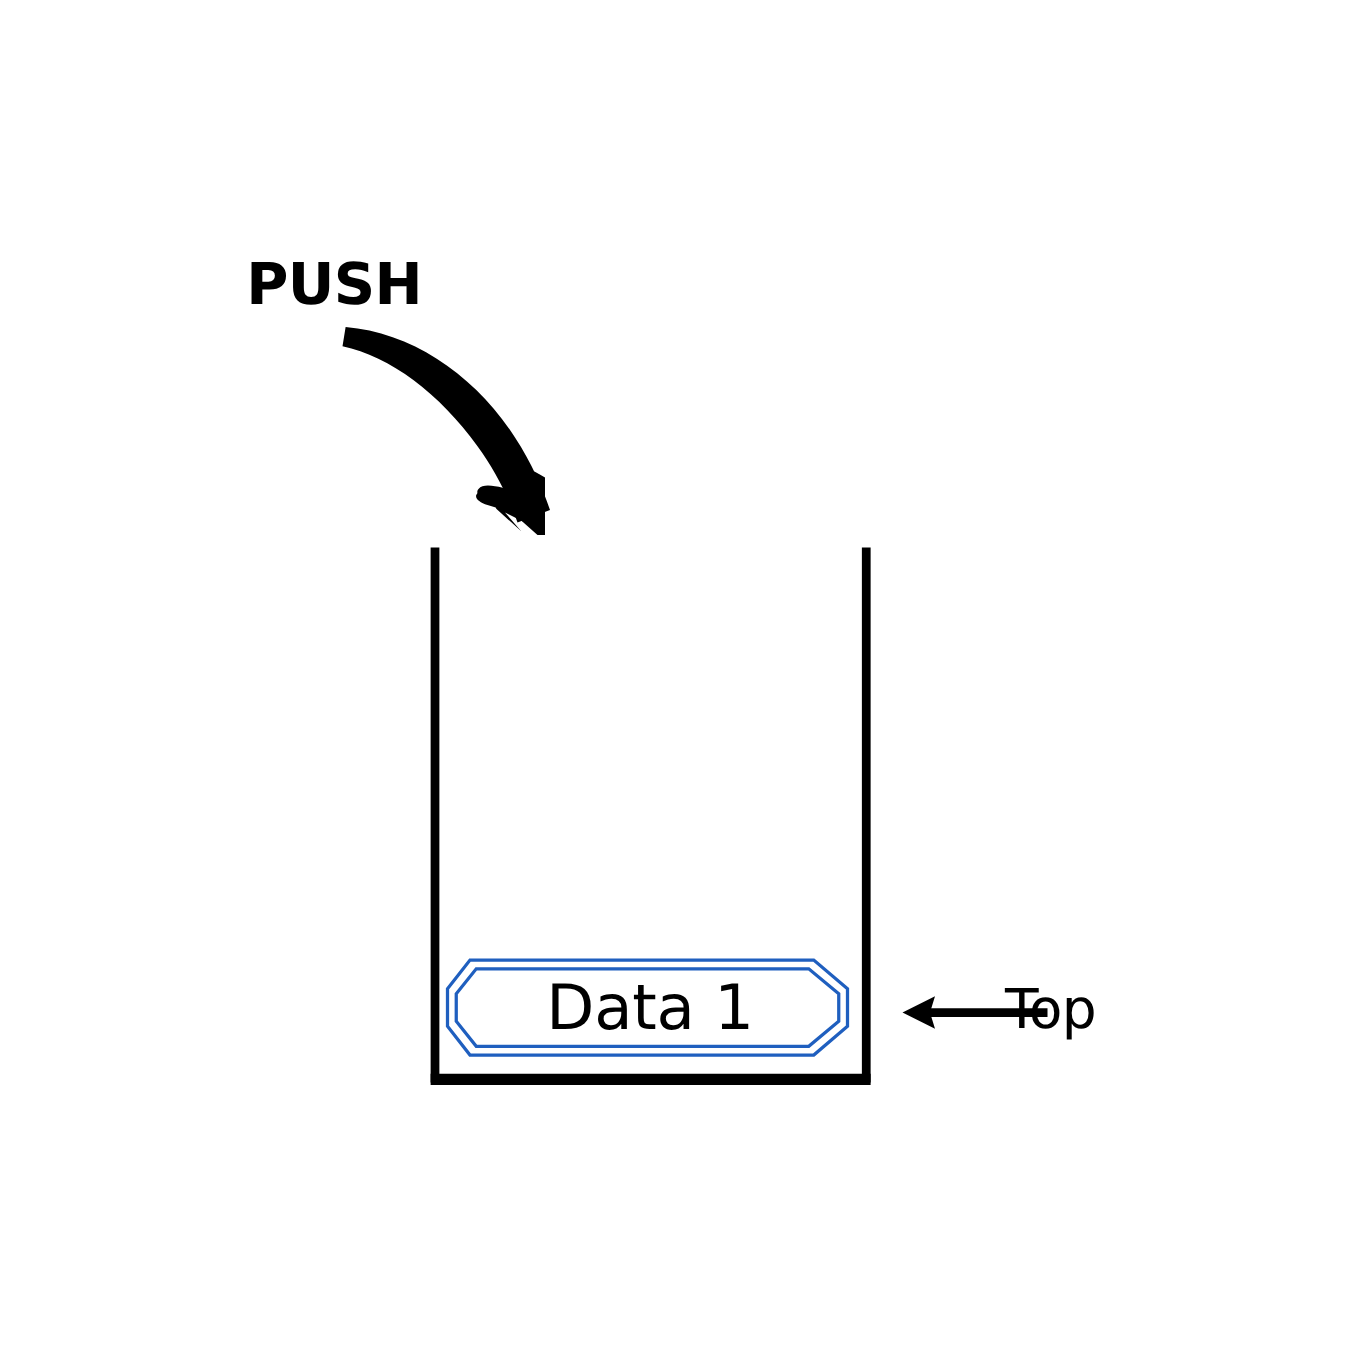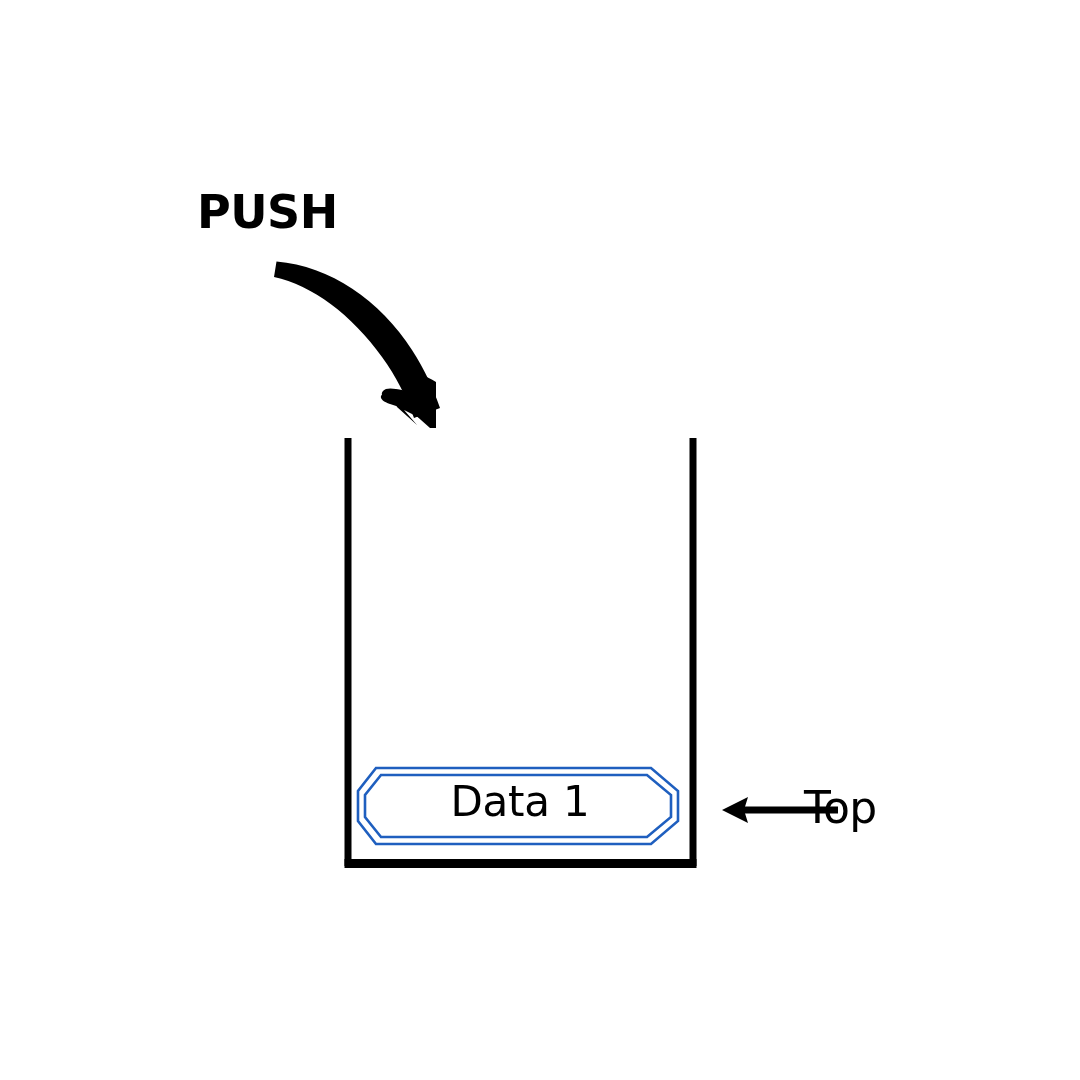--- a/index.html
+++ b/index.html
@@ -28,38 +28,38 @@
   }
   .lbl {
     position: absolute;
     white-space: pre;
     color: #000000;
     font-family: "DejaVu Sans", "Liberation Sans", sans-serif;
     line-height: 1;
   }
   #push-label {
     left: 197px;
-    top: 189px;
+    top: 204px;
     font-size: 46px;
     font-weight: 700;
     letter-spacing: -0.5px;
   }
   #top-label {
     left: 804px;
     top: 786px;
     font-size: 44px;
     font-weight: 400;
     letter-spacing: -0.5px;
   }
   #data-label {
     left: 366px;
     top: 781px;
     width: 308px;
     text-align: center;
-    font-size: 42px;
+    font-size: 50px;
     font-weight: 400;
     letter-spacing: -0.2px;
   }
 </style>
 </head>
 <body>
 
 <div id="stage">
 
   <svg id="canvas" viewBox="0 0 1080 1080" xmlns="http://www.w3.org/2000/svg">

